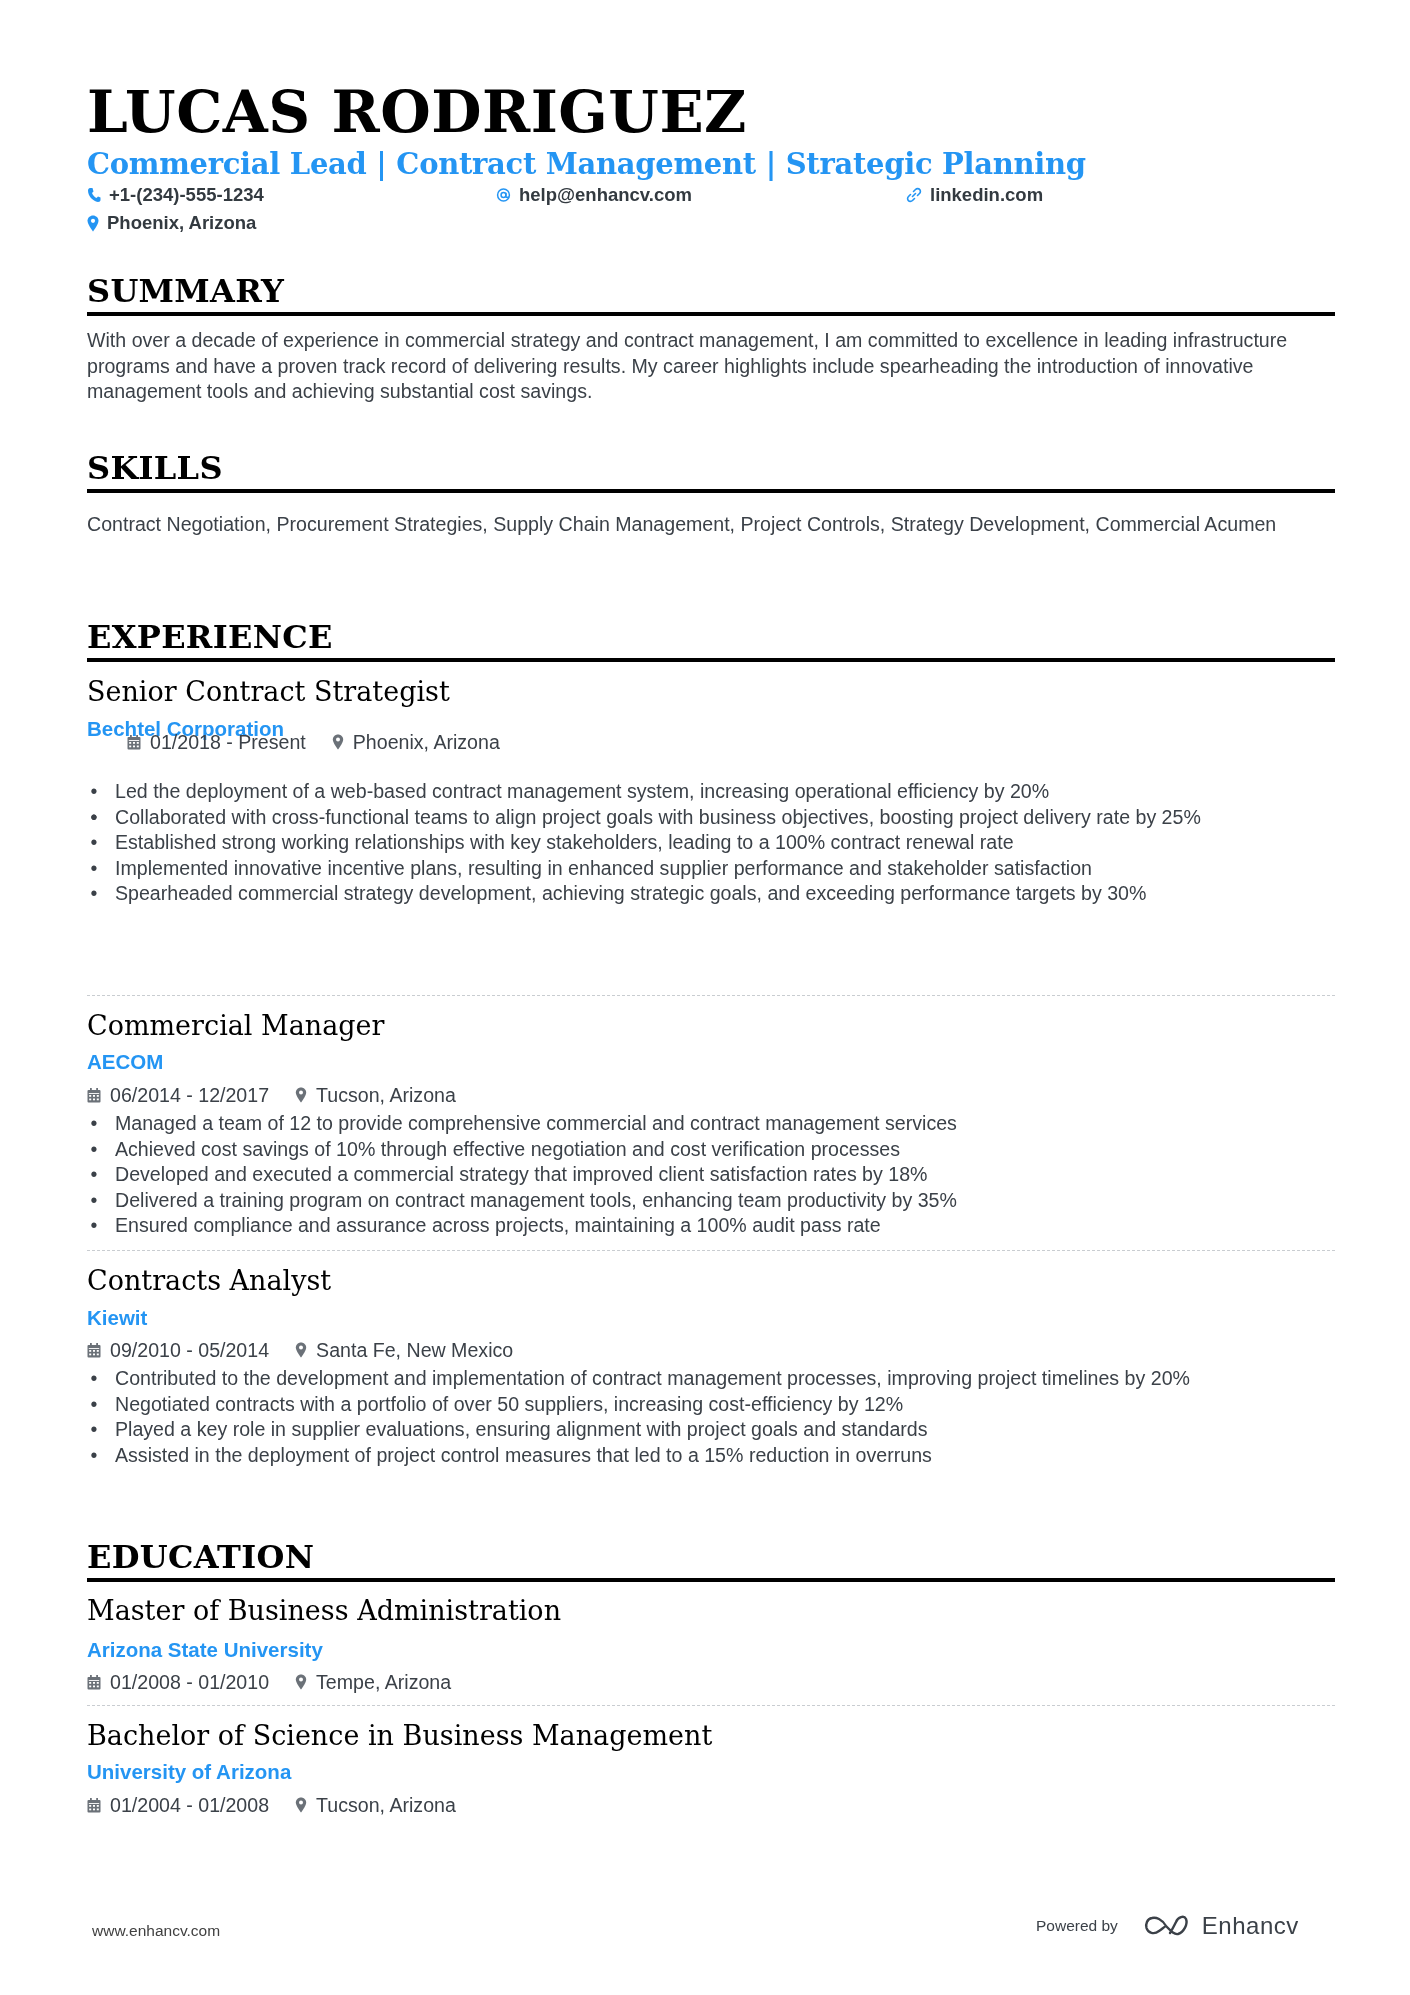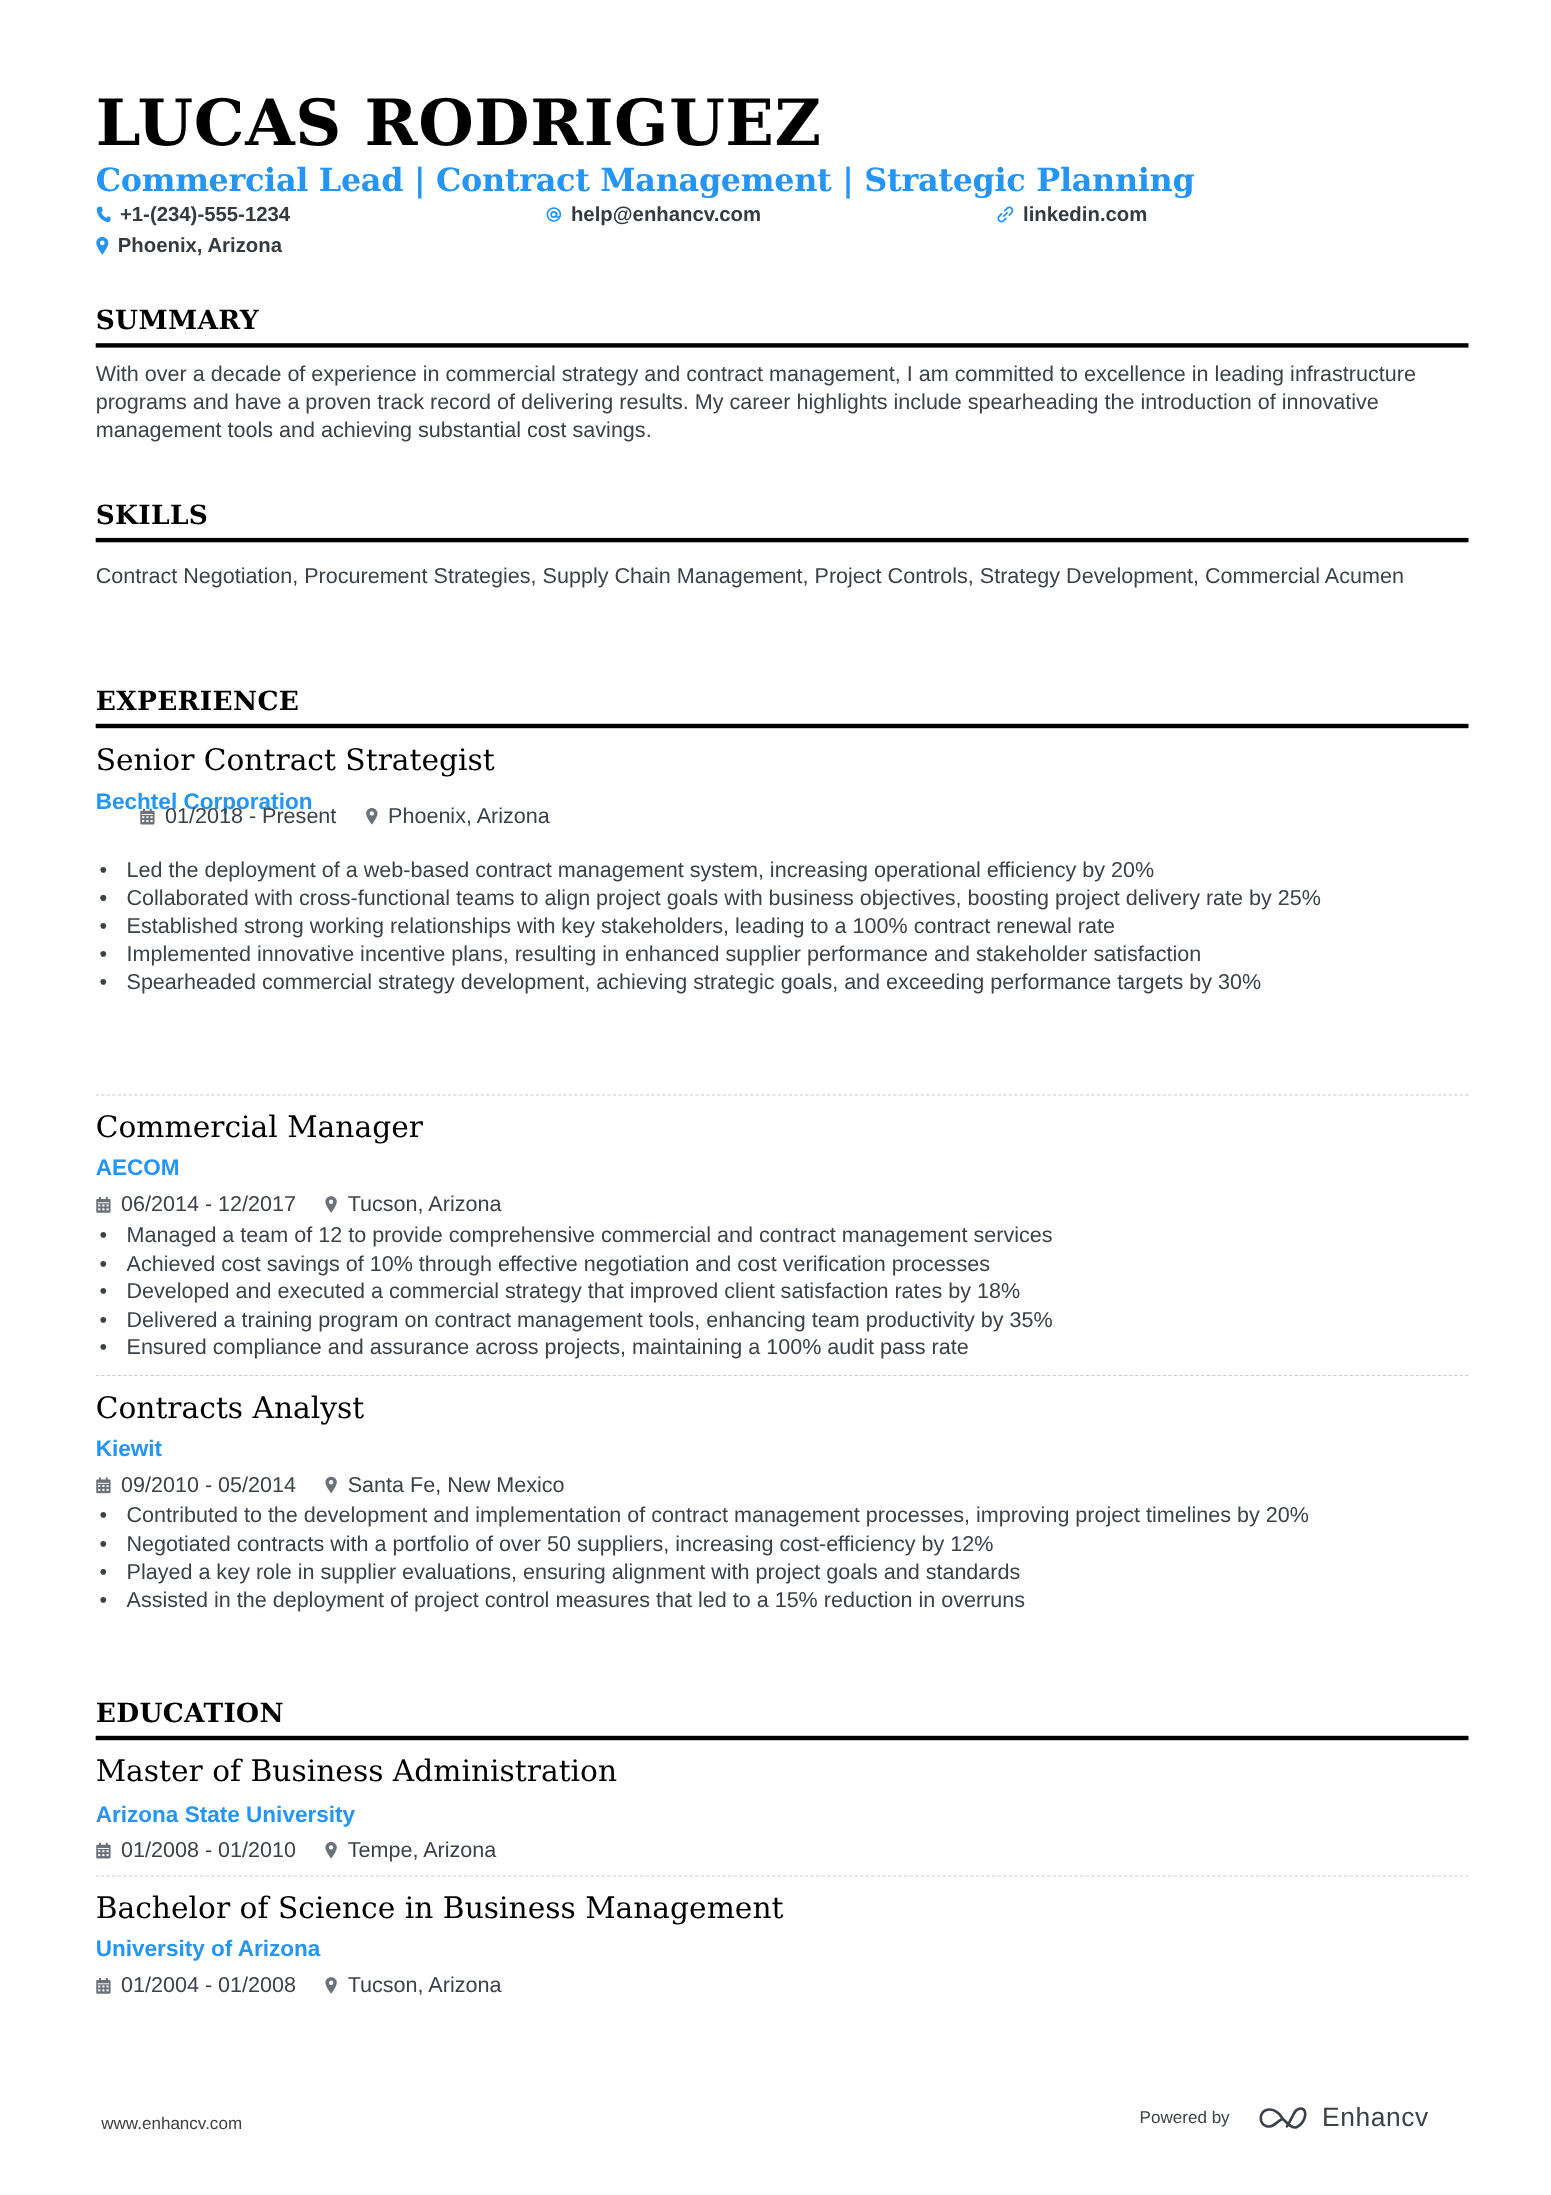--- a/index.html
+++ b/index.html
@@ -7,21 +7,21 @@
   .page { position:absolute; left:87px; top:0; width:1248px; }
   .serif { font-family: "DejaVu Serif", "Liberation Serif", serif; }
   .sans { font-family: "Liberation Sans", "DejaVu Sans", sans-serif; }
 
   .name { position:absolute; top:80px; left:0; margin:0; font-size:58px; font-weight:bold; color:#000000; letter-spacing:0.5px; line-height:64px; white-space:nowrap; }
   .headline { position:absolute; top:146px; left:0; font-size:29px; font-weight:bold; color:#2495F3; line-height:36px; white-space:nowrap; letter-spacing:-0.3px; }
   .contact { position:absolute; font-size:18.5px; font-weight:bold; color:#333a40; line-height:24px; white-space:nowrap; display:flex; align-items:center; gap:8px; }
   .contact svg { flex:0 0 auto; }
 
   .section-head { position:absolute; left:0; width:1248px; }
-  .section-head h2 { margin:0; font-size:24px; font-weight:bold; color:#000; line-height:40px; letter-spacing:0.3px; }
+  .section-head h2 { margin:0; font-size:32px; font-weight:bold; color:#000; line-height:40px; letter-spacing:0.3px; }
   .section-head .rule { position:absolute; left:0; width:1248px; height:4px; background:#000; }
 
   .para { position:absolute; left:0; width:1248px; font-size:19.6px; line-height:25.6px; color:#3b4148; }
 
   .entry-title { position:absolute; left:0; font-size:27px; line-height:34px; color:#000; white-space:nowrap; }
   .entry-org { position:absolute; left:0; font-size:20.5px; font-weight:bold; color:#2495F3; line-height:26px; white-space:nowrap; }
   .meta { position:absolute; left:0; font-size:19.6px; color:#3b4148; line-height:26px; display:flex; align-items:center; white-space:nowrap; }
   .meta .item { display:flex; align-items:center; gap:9px; margin-right:26px; }
   .bullets { position:absolute; left:0; width:1248px; margin:0; padding:0; list-style:none; }
   .bullets li { position:relative; padding-left:28px; font-size:19.6px; line-height:25.6px; color:#3b4148; padding-right:8px; }

